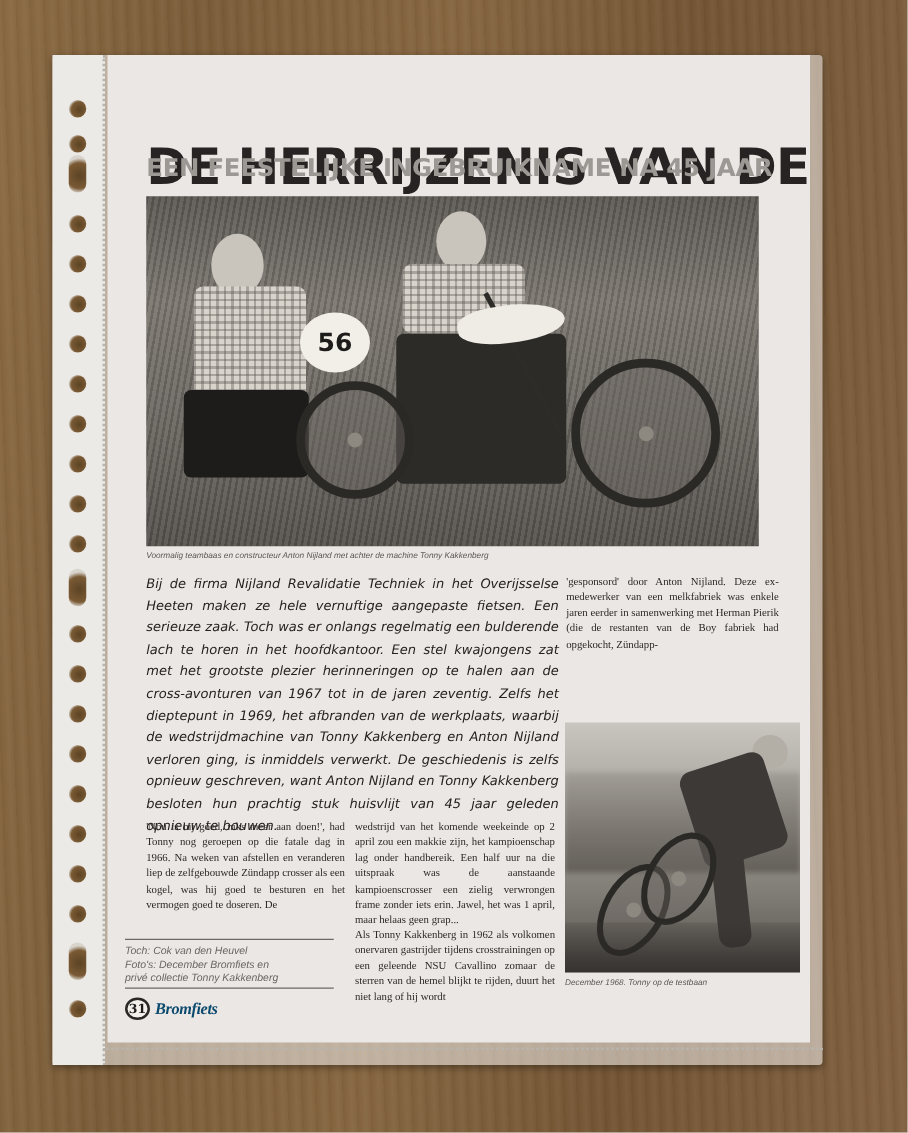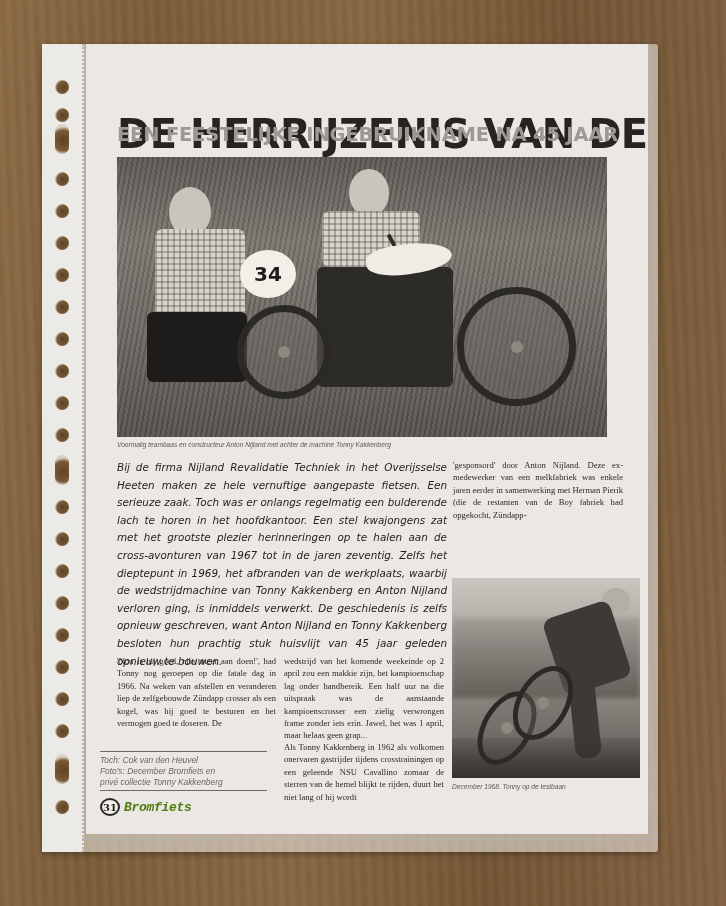--- a/index.html
+++ b/index.html
@@ -114,22 +114,22 @@
   .folio {
     position:absolute; left:100px; top:798px; display:flex; align-items:center; gap:4px;
   }
   .page-num {
     width:20px; height:18px; border-radius:50%; border:2px solid #2a2826; background:#f3f0ec;
     display:flex; align-items:center; justify-content:center;
     font-family:"DejaVu Serif", serif; font-weight:bold; font-size:10px; color:#1e1c1a;
     box-sizing:border-box;
   }
   .brand {
-    font-family:Liberation Mono, monospace; font-weight:bold; font-style:italic;
-    font-size:13px; color:#4d7c0f; letter-spacing:-0.3px;
+    font-family:Liberation Serif, serif; font-weight:bold; font-style:italic;
+    font-size:13px; color:#0c4a6e; letter-spacing:-0.3px;
   }
 </style>
 </head>
 <body>
 
 <div class="woodgrain"></div>
 
 <div class="sleeve"></div>
 <div class="sleeve-strip"></div>
 <div class="hole" style="top:80px"></div>
@@ -170,21 +170,21 @@
   <div class="pants" style="left:30px;top:155px;width:100px;height:70px;"></div>
 
   <div class="head" style="left:232px;top:12px;width:40px;height:48px;"></div>
   <div class="shirt" style="left:205px;top:54px;width:98px;height:56px;"></div>
   <div class="pants" style="left:200px;top:110px;width:136px;height:120px;background:#2d2b28;"></div>
 
   <div class="wheel" style="left:120px;top:148px;width:80px;height:80px;"></div>
   <div class="wheel" style="left:340px;top:130px;width:105px;height:105px;"></div>
   <div class="frame-bar" style="left:300px;top:70px;width:4px;height:130px;transform:rotate(-28deg);"></div>
 </div>
-<div class="number-plate">34</div>
+<div class="number-plate">56</div>
 <div class="tank"></div>
 
 <div class="caption" style="left:117px;top:441px;">Voormalig teambaas en constructeur Anton Nijland met achter de machine Tonny Kakkenberg</div>
 
 <div class="lead">Bij de firma Nijland Revalidatie Techniek in het Overijsselse Heeten maken ze hele vernuftige aangepaste fietsen. Een serieuze zaak. Toch was er onlangs regelmatig een bulderende lach te horen in het hoofdkantoor. Een stel kwajongens zat met het grootste plezier herinneringen op te halen aan de cross-avonturen van 1967 tot in de jaren zeventig. Zelfs het dieptepunt in 1969, het afbranden van de werkplaats, waarbij de wedstrijdmachine van Tonny Kakkenberg en Anton Nijland verloren ging, is inmiddels verwerkt. De geschiedenis is zelfs opnieuw geschreven, want Anton Nijland en Tonny Kakkenberg besloten hun prachtig stuk huisvlijt van 45 jaar geleden opnieuw te bouwen.</div>
 
 <div class="serif-col" style="left:453px;top:459px;width:170px;">'gesponsord' door Anton Nijland. Deze ex-medewerker van een melkfabriek was enkele jaren eerder in samenwerking met Herman Pierik (die de restanten van de Boy fabriek had opgekocht, Zündapp-</div>
 
 <div class="serif-col" style="left:117px;top:655px;width:159px;">'Nou is hij goed, niks meer aan doen!', had Tonny nog geroepen op die fatale dag in 1966. Na weken van afstellen en veranderen liep de zelfgebouwde Zündapp crosser als een kogel, was hij goed te besturen en het vermogen goed te doseren. De</div>
 <div class="serif-col" style="left:284px;top:655px;width:160px;">wedstrijd van het komende weekeinde op 2 april zou een makkie zijn, het kampioenschap lag onder handbereik. Een half uur na die uitspraak was de aanstaande kampioenscrosser een zielig verwrongen frame zonder iets erin. Jawel, het was 1 april, maar helaas geen grap...</div>

